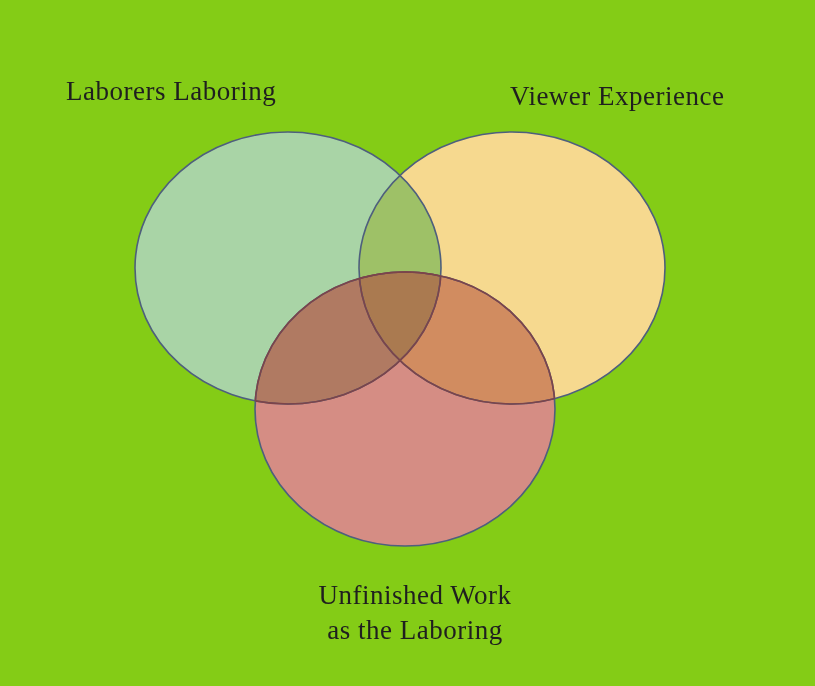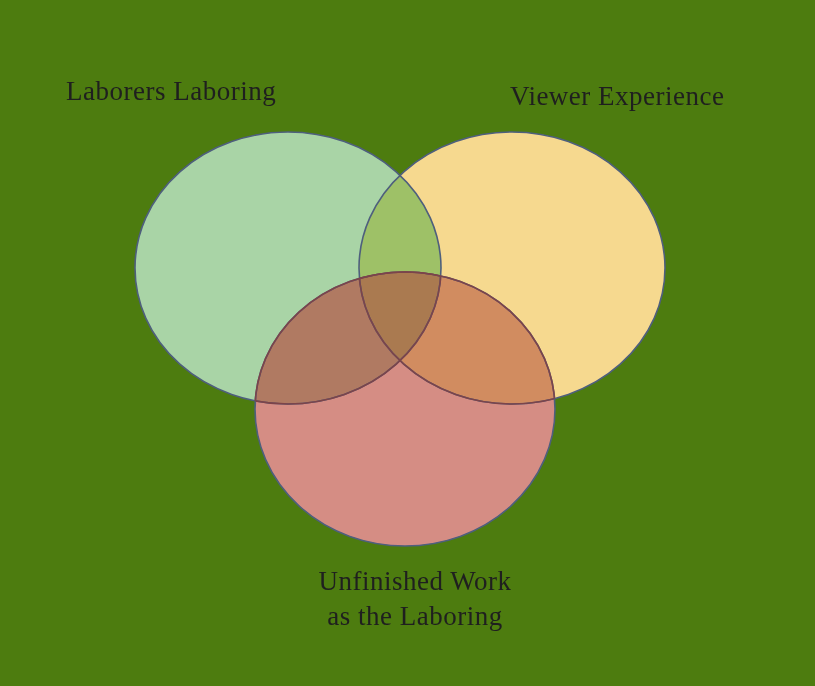--- a/index.html
+++ b/index.html
@@ -5,40 +5,40 @@
   html, body {
     margin: 0;
     padding: 0;
     background: #ffffff;
     font-family: "Liberation Serif", "DejaVu Serif", serif;
   }
   .stage {
     position: relative;
     width: 815px;
     height: 686px;
-    background: #4d7c0f;
+    background: #84cc16;
     overflow: hidden;
   }
   .venn-svg {
     position: absolute;
     left: 0;
     top: 0;
   }
   .set-label {
     position: absolute;
     color: #1f1f1f;
     font-size: 27px;
     letter-spacing: 0.5px;
     white-space: nowrap;
   }
   .label-top-left  { left: 66px;  top: 76px; }
   .label-top-right { left: 510px; top: 81px; }
   .label-bottom {
     left: 415px;
-    top: 564px;
+    top: 578px;
     transform: translateX(-50%);
     text-align: center;
     line-height: 35px;
     white-space: normal;
     width: 320px;
   }
 </style>
 </head>
 <body>
 

